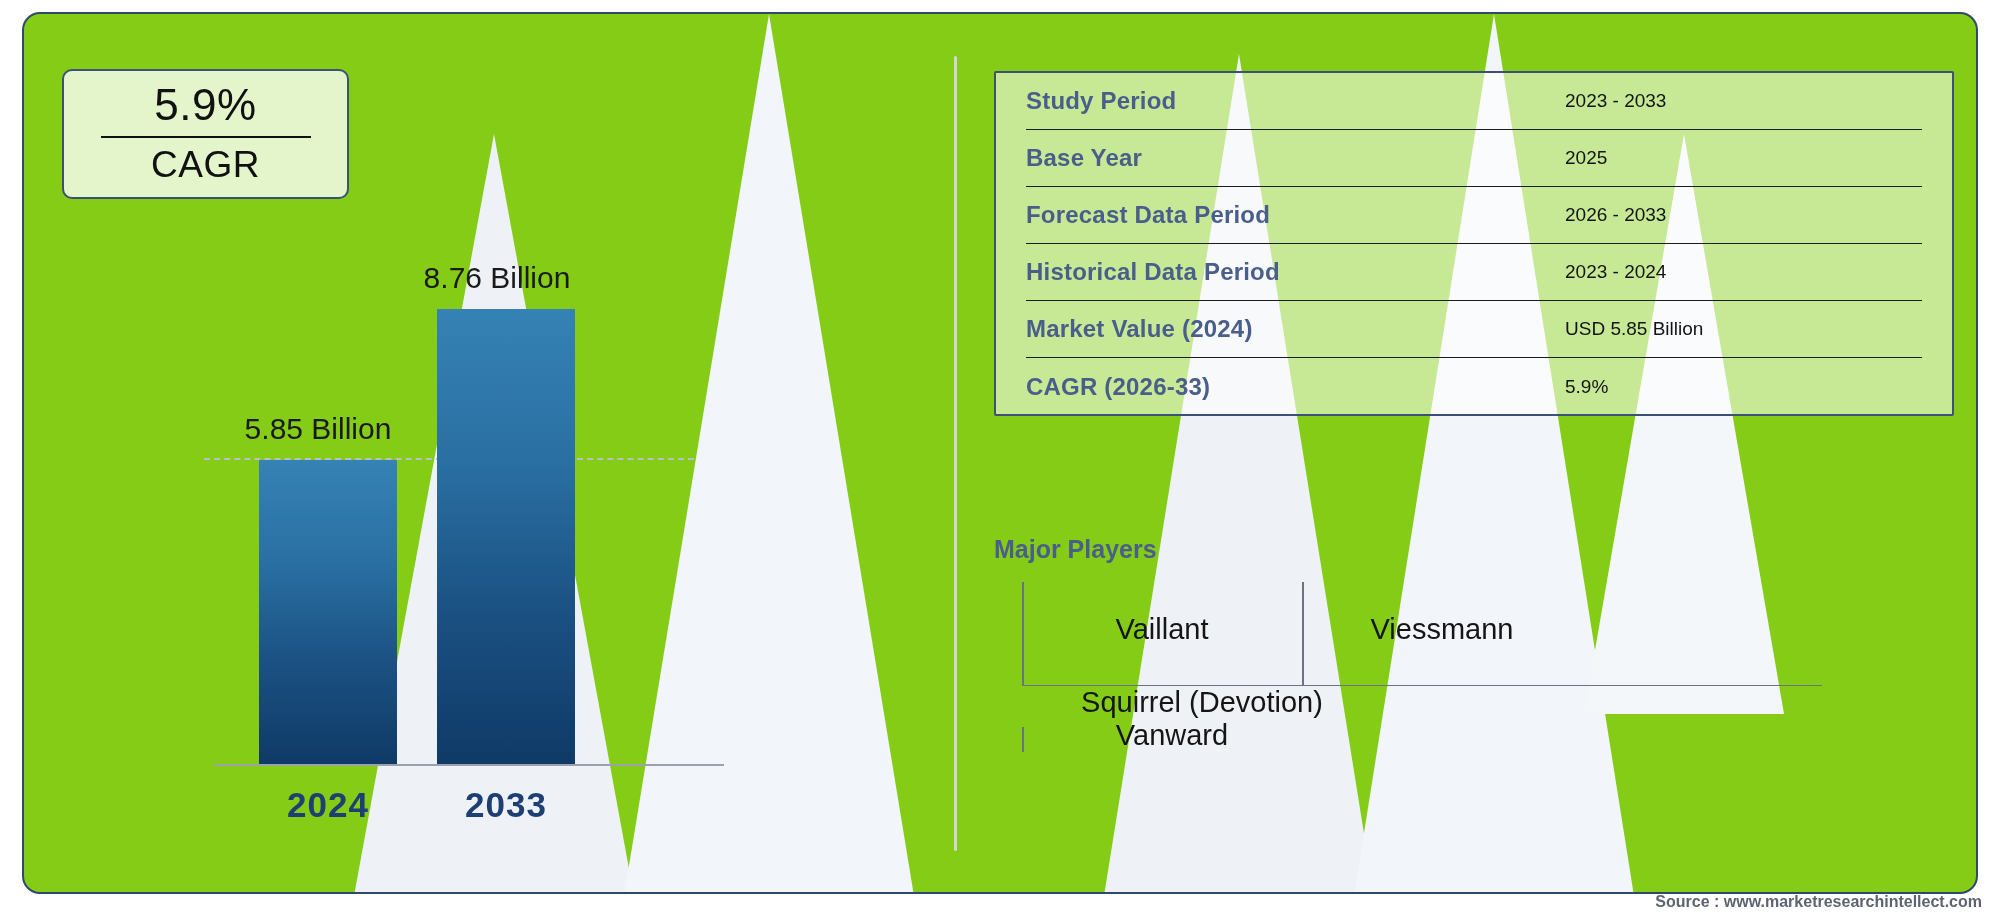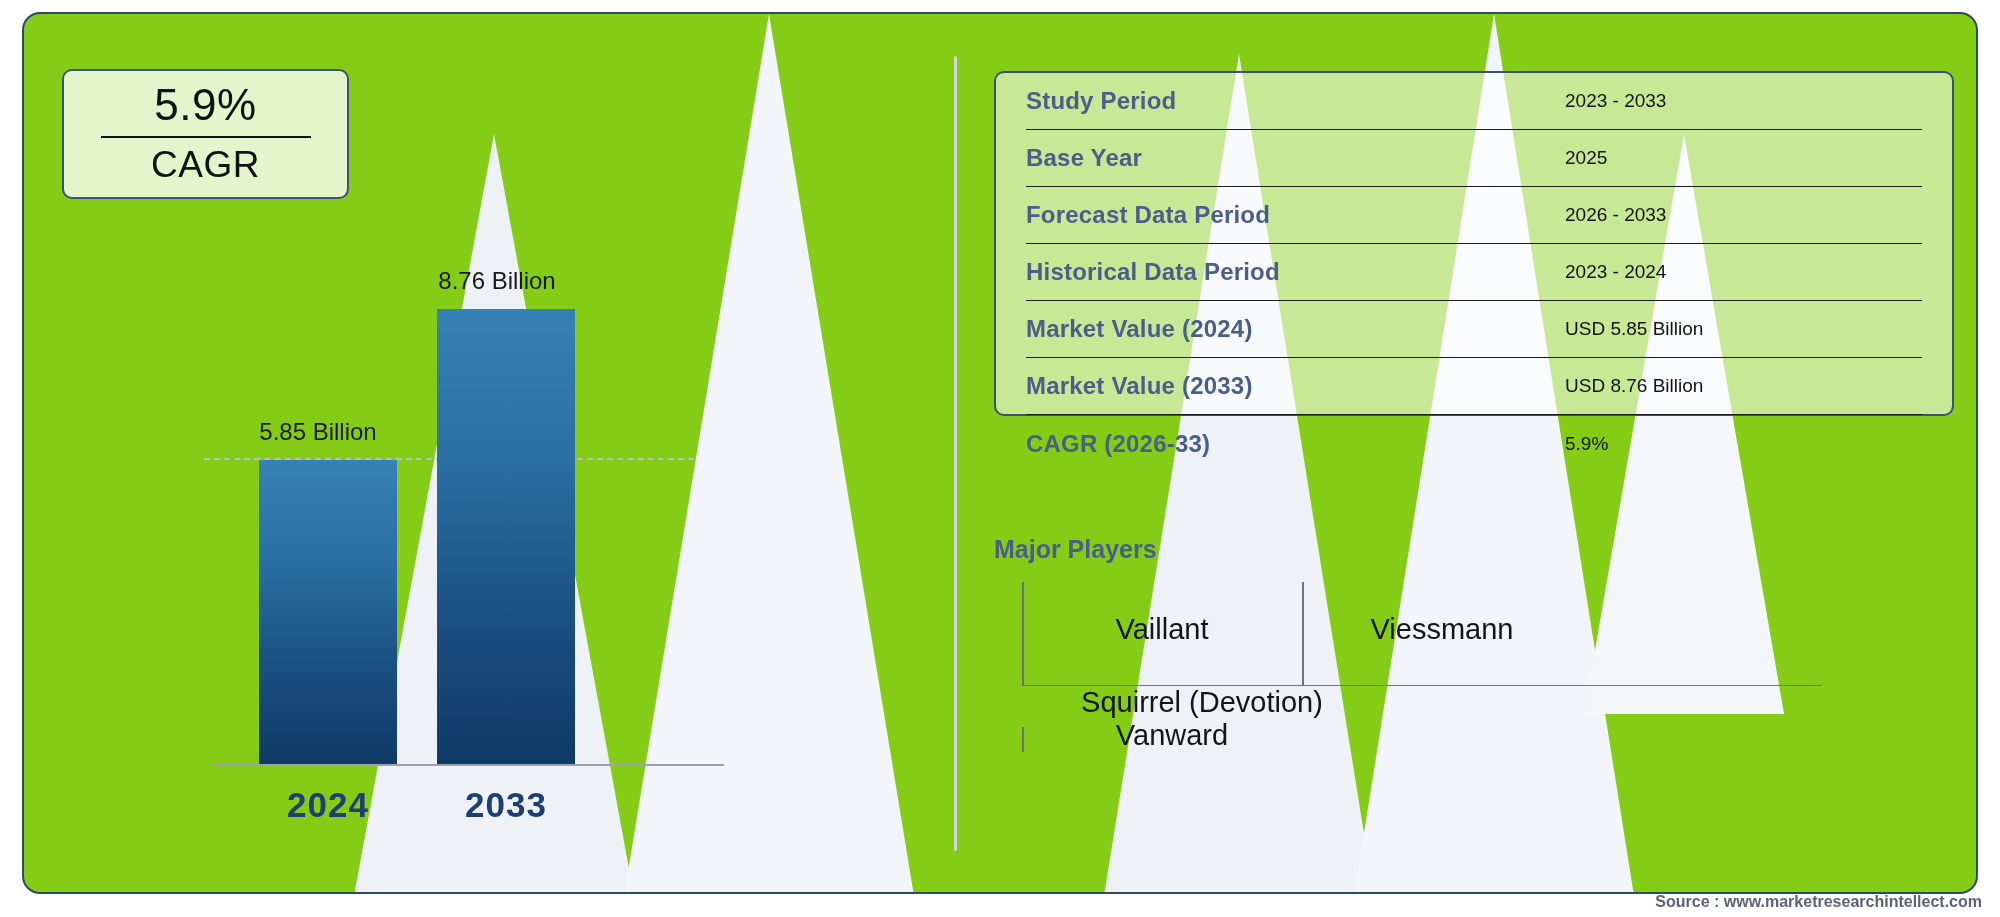--- a/index.html
+++ b/index.html
@@ -78,21 +78,21 @@
   .bar {
     position: absolute;
     bottom: 74px;
     background: linear-gradient(180deg, #3582b5 0%, #2a6fa2 34%, #1b5183 66%, #0f3a66 100%);
   }
   .bar-2024 { left: 85px; width: 138px; height: 213px; }
   .bar-2033 { left: 263px; width: 138px; height: 415px; }
 
   .bar-val {
     position: absolute;
-    font-size: 24px; color: #1a1a1a; text-align: center;
+    font-size: 30px; color: #1a1a1a; text-align: center;
     width: 300px;
   }
   .bar-val-2024 { left: -6px; bottom: 300px; margin-top: 16px; }
   .bar-val-2033 { left: 173px; bottom: 500px; }
 
   .bar-cat {
     position: absolute;
     bottom: 14px;
     width: 160px; text-align: center;
     font-size: 35px; font-weight: bold; color: #1d3f73;
@@ -102,21 +102,21 @@
   .cat-2033 { left: 252px; }
 
   
   .right-panel { position: absolute; left: 930px; top: 0; right: 0; height: 100%; }
 
   .info-table {
     position: absolute;
     left: 40px; top: 57px;
     width: 960px; height: 345px;
     border: 2px solid #3d5078;
-    border-radius: 10px;
+    border-radius: 2px;
     background: rgba(255,255,255,0.55);
     padding: 0 30px;
   }
   .tbl-row {
     display: flex; align-items: center;
     height: 57px;
     border-bottom: 1.5px solid #1c1c1c;
   }
   .tbl-row:last-child { border-bottom: none; }
   .tbl-label {
@@ -225,24 +225,20 @@
       </div>
       <div class="tbl-row">
         <div class="tbl-label">Historical Data Period</div>
         <div class="tbl-value">2023 - 2024</div>
       </div>
       <div class="tbl-row">
         <div class="tbl-label">Market Value (2024)</div>
         <div class="tbl-value">USD 5.85 Billion</div>
       </div>
       <div class="tbl-row">
-        <div class="tbl-label">Market Value (2033)</div>
-        <div class="tbl-value">USD 8.76 Billion</div>
-      </div>
-      <div class="tbl-row">
         <div class="tbl-label">CAGR (2026-33)</div>
         <div class="tbl-value">5.9%</div>
       </div>
     </div>
 
     <div class="players-title">Major Players</div>
 
     <div class="players-grid">
       <div class="pl-row pl-row-1">
         <div class="pl-cell r1c2 div-left">Vaillant</div>

